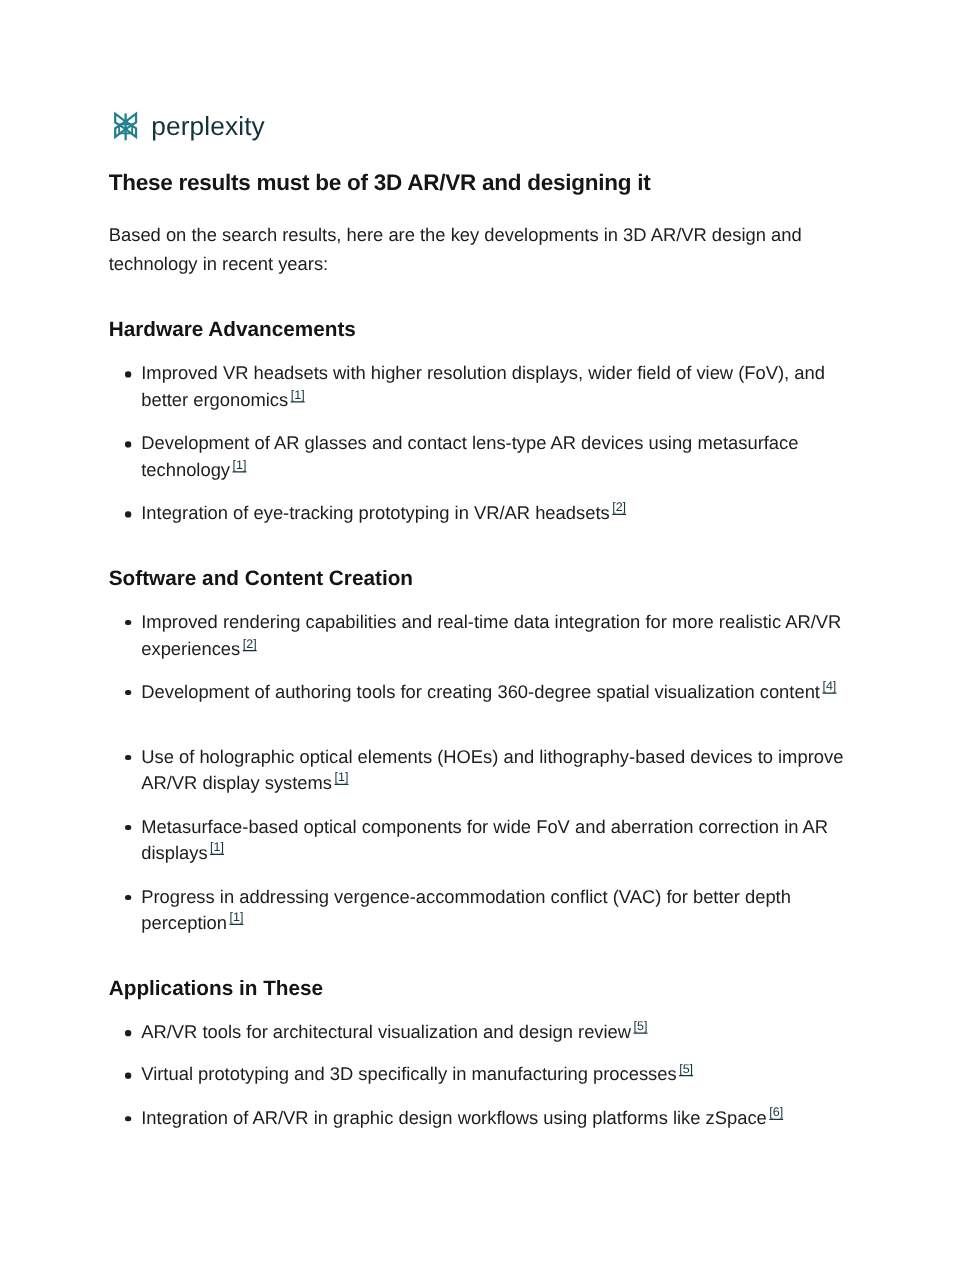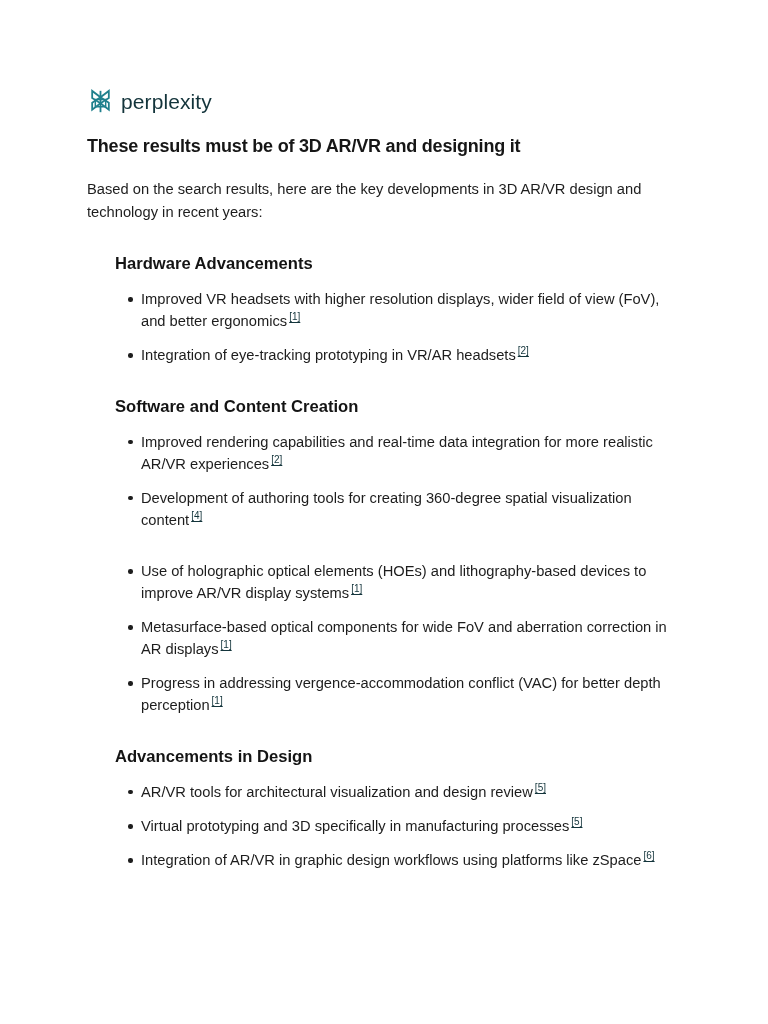--- a/index.html
+++ b/index.html
@@ -44,21 +44,21 @@
 
   
   p.intro {
     font-size: 14.7px;
     line-height: 1.58;
     color: #1d1d1d;
     margin-bottom: 5px;
   }
 
   
-  .section { margin-top: 30px; margin-left: 28px; }
+  .section { margin-top: 30px; }
   .section h2 {
     font-size: 16.6px;
     font-weight: 700;
     color: #141414;
     margin-bottom: 15px;
   }
   .section ul {
     list-style: none;
     padding-left: 13px;
   }
@@ -112,20 +112,21 @@
     <h1 class="title">These results must be of 3D AR/VR and designing it</h1>
 
     <p class="intro">Based on the search results, here are the key developments in 3D AR/VR design and technology in recent years:</p>
 
     <div id="sections">
   <div class="section">
     <h2>Hardware Advancements</h2>
     <ul>
   <li><span>Improved VR headsets with higher resolution displays, wider field of view (FoV), and better ergonomics</span><sup class="cite"><a style="color: rgb(19, 52, 59);">[1]</a></sup></li>
 
+  <li><span>Development of AR glasses and contact lens-type AR devices using metasurface technology</span><sup class="cite"><a style="color: rgb(19, 52, 59);">[1]</a></sup></li>
 
   <li><span>Integration of eye-tracking prototyping in VR/AR headsets</span><sup class="cite"><a style="color: rgb(19, 52, 59);">[2]</a></sup></li>
 </ul>
   </div>
 
   <div class="section">
     <h2>Software and Content Creation</h2>
     <ul>
 
   <li><span>Improved rendering capabilities and real-time data integration for more realistic AR/VR experiences</span><sup class="cite"><a style="color: rgb(19, 52, 59);">[2]</a></sup></li>
@@ -138,21 +139,21 @@
     <ul>
   <li><span>Use of holographic optical elements (HOEs) and lithography-based devices to improve AR/VR display systems</span><sup class="cite"><a style="color: rgb(19, 52, 59);">[1]</a></sup></li>
 
   <li><span>Metasurface-based optical components for wide FoV and aberration correction in AR displays</span><sup class="cite"><a style="color: rgb(19, 52, 59);">[1]</a></sup></li>
 
   <li><span>Progress in addressing vergence-accommodation conflict (VAC) for better depth perception</span><sup class="cite"><a style="color: rgb(19, 52, 59);">[1]</a></sup></li>
 </ul>
   </div>
 
   <div class="section">
-    <h2>Advancements in Design</h2>
+    <h2>Applications in These</h2>
     <ul>
   <li><span>AR/VR tools for architectural visualization and design review</span><sup class="cite"><a style="color: rgb(19, 52, 59);">[5]</a></sup></li>
 
   <li><span>Virtual prototyping and 3D specifically in manufacturing processes</span><sup class="cite"><a style="color: rgb(19, 52, 59);">[5]</a></sup></li>
 
   <li><span>Integration of AR/VR in graphic design workflows using platforms like zSpace</span><sup class="cite"><a style="color: rgb(19, 52, 59);">[6]</a></sup></li>
 </ul>
   </div>
 </div>
 

